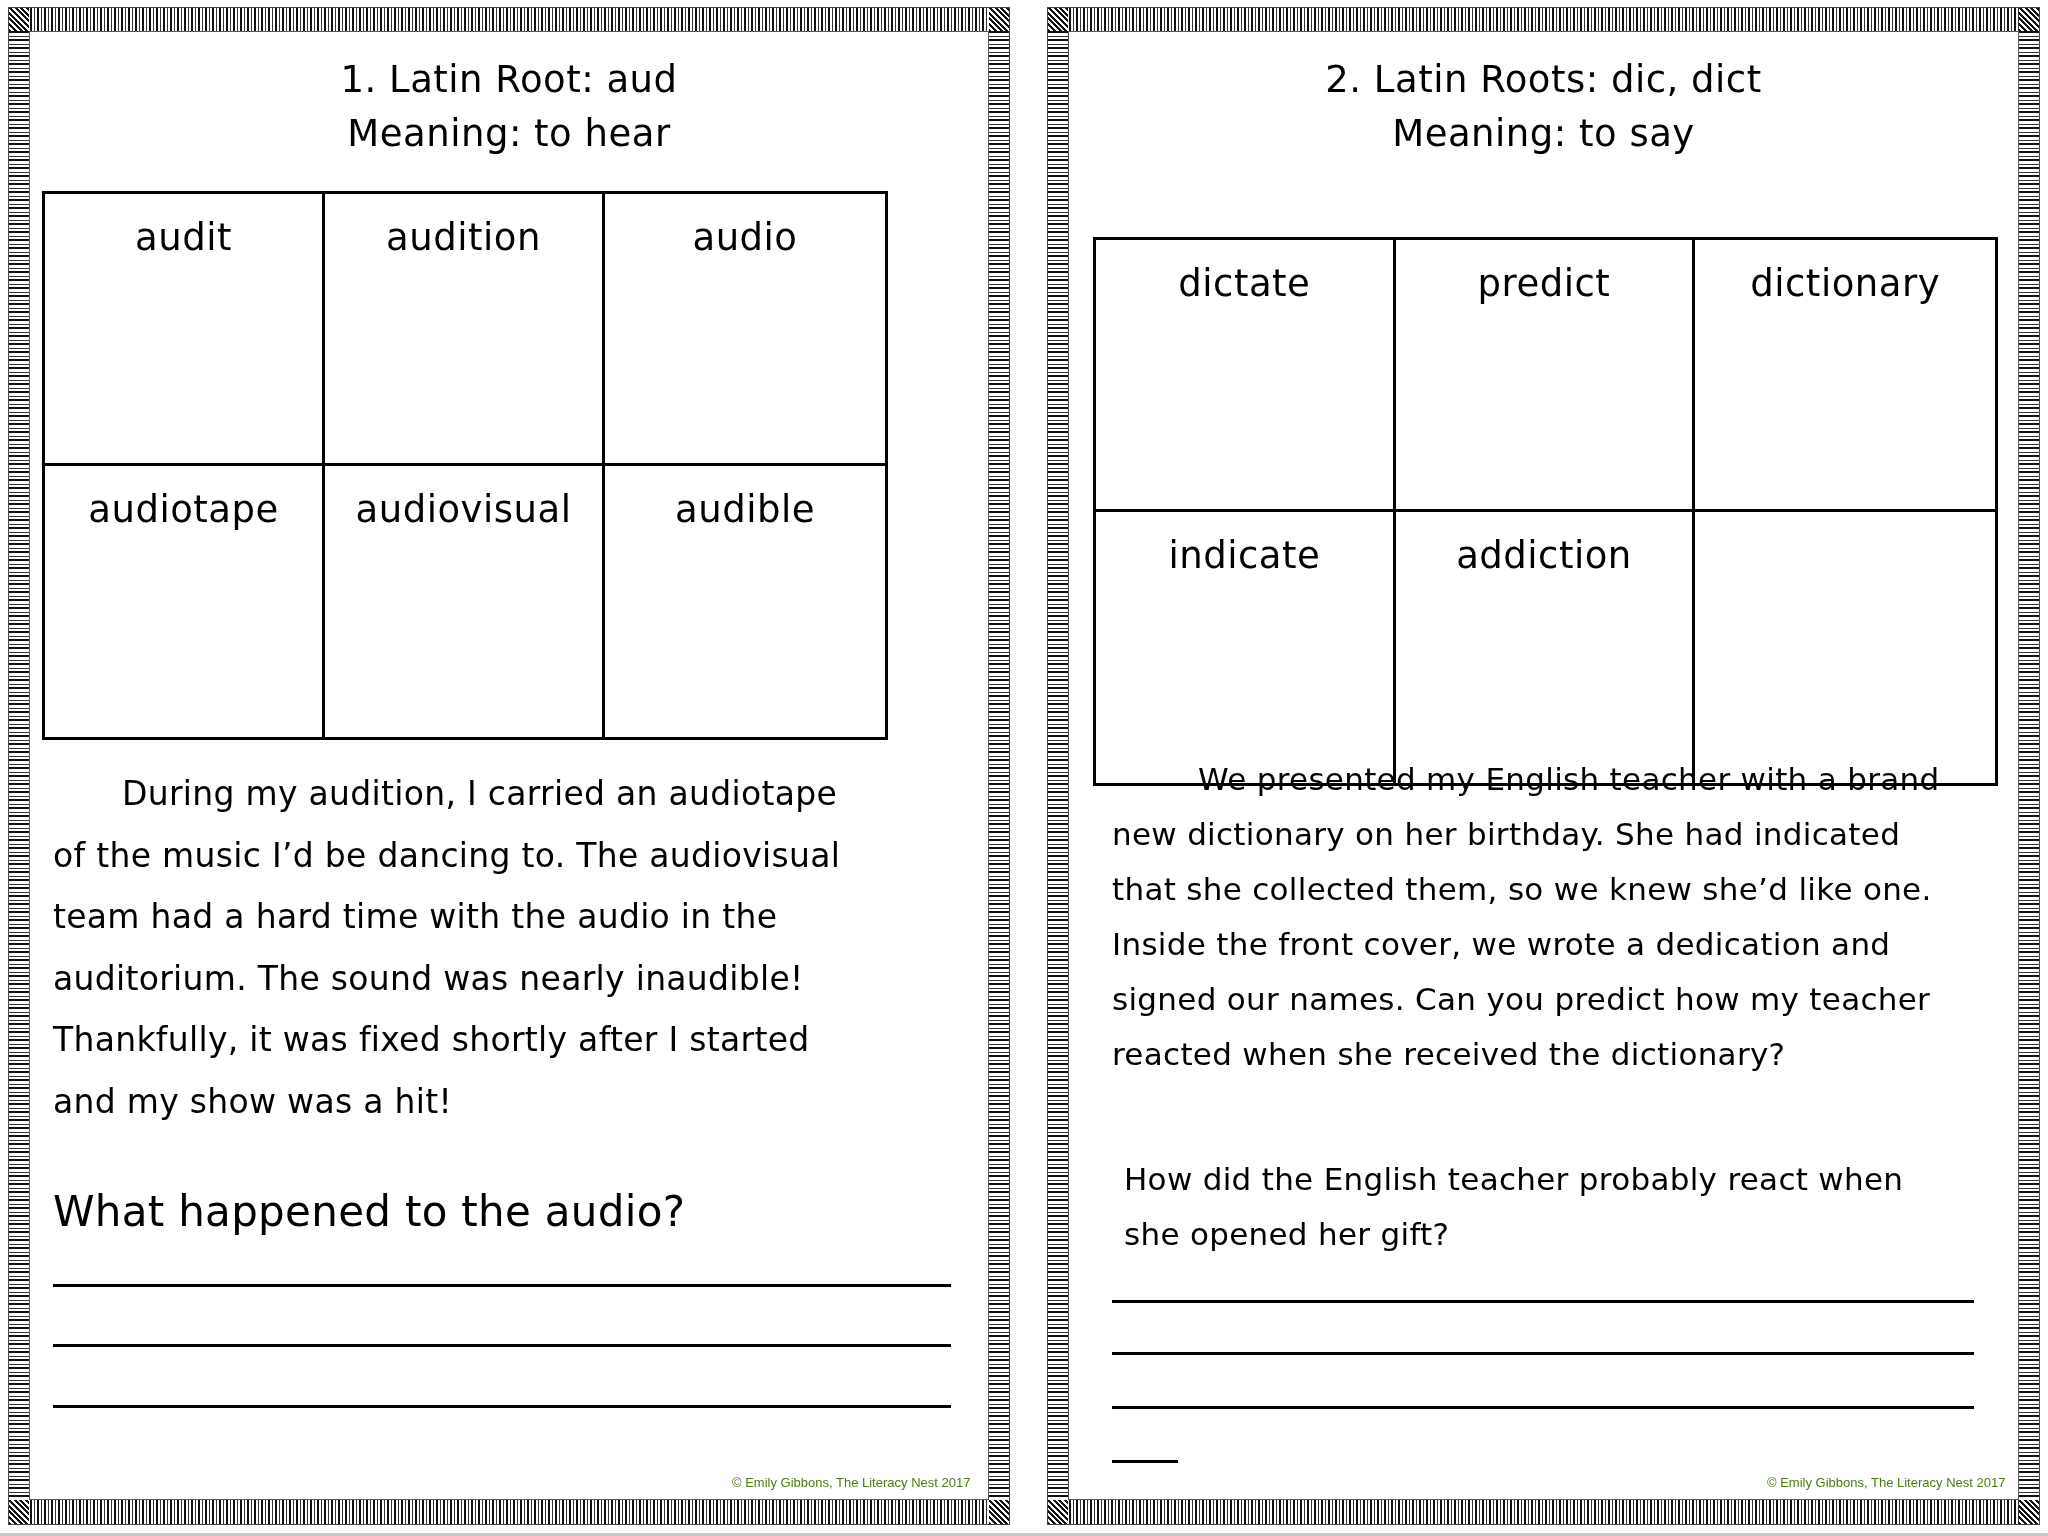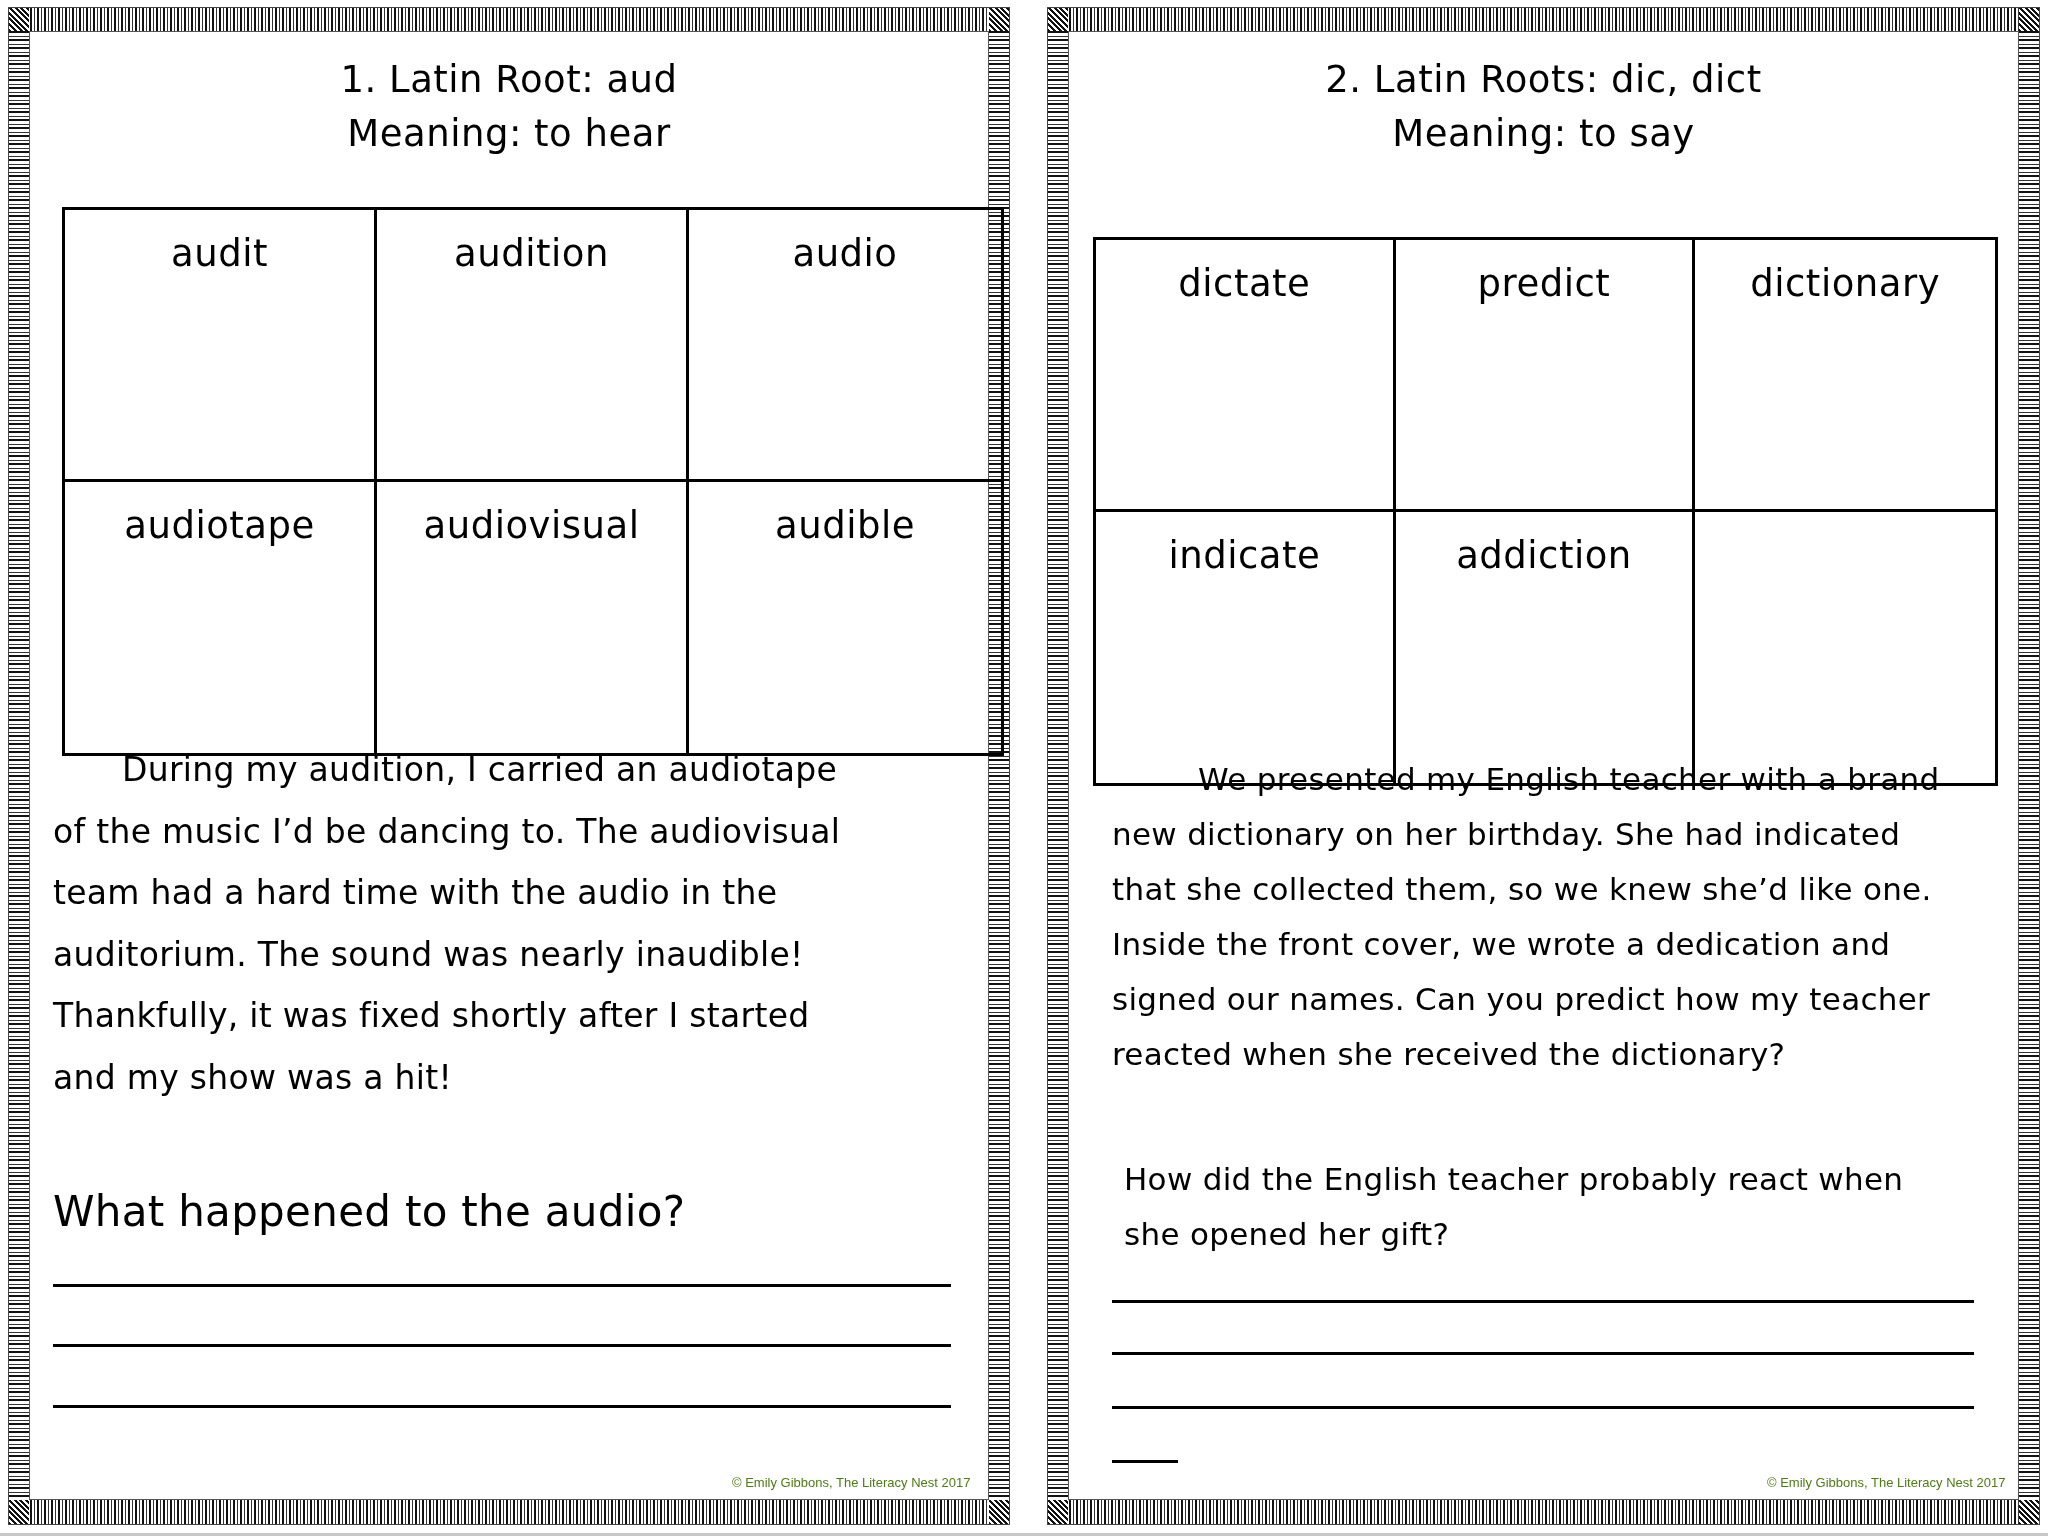--- a/index.html
+++ b/index.html
@@ -82,30 +82,30 @@
   <div class="corner tr"></div>
   <div class="corner bl"></div>
   <div class="corner br"></div>
   <div class="side left"></div>
   <div class="side right"></div>
   <div class="panel-inner">
 
     <div class="title" style="top:21px;">1.  Latin Root: aud</div>
     <div class="title" style="top:75px;">Meaning: to hear</div>
 
-    <div class="grid" style="left:12px; top:175px; width:942px; height:549px;margin-left:20px;">
+    <div class="grid" style="left:12px; top:159px; width:846px; height:549px;">
       <div class="cell">audit</div>
       <div class="cell">audition</div>
       <div class="cell">audio</div>
       <div class="cell">audiotape</div>
       <div class="cell">audiovisual</div>
       <div class="cell">audible</div>
     </div>
 
-    <div class="passage" style="left:23px; top:707px; line-height:61.5px;">
+    <div class="passage" style="left:23px; top:731px; line-height:61.5px;">
       <span class="line" style="padding-left:69px;">During my audition, I carried an audiotape</span>
       <span class="line">of the music I’d be dancing to. The audiovisual</span>
       <span class="line">team had a hard time with the audio in the</span>
       <span class="line">auditorium. The sound was nearly inaudible!</span>
       <span class="line">Thankfully, it was fixed shortly after I started</span>
       <span class="line">and my show was a hit!</span>
     </div>
 
     <div class="question" style="left:23px; top:1155px; line-height:50px;">
       <span class="line">What happened to the audio?</span>

